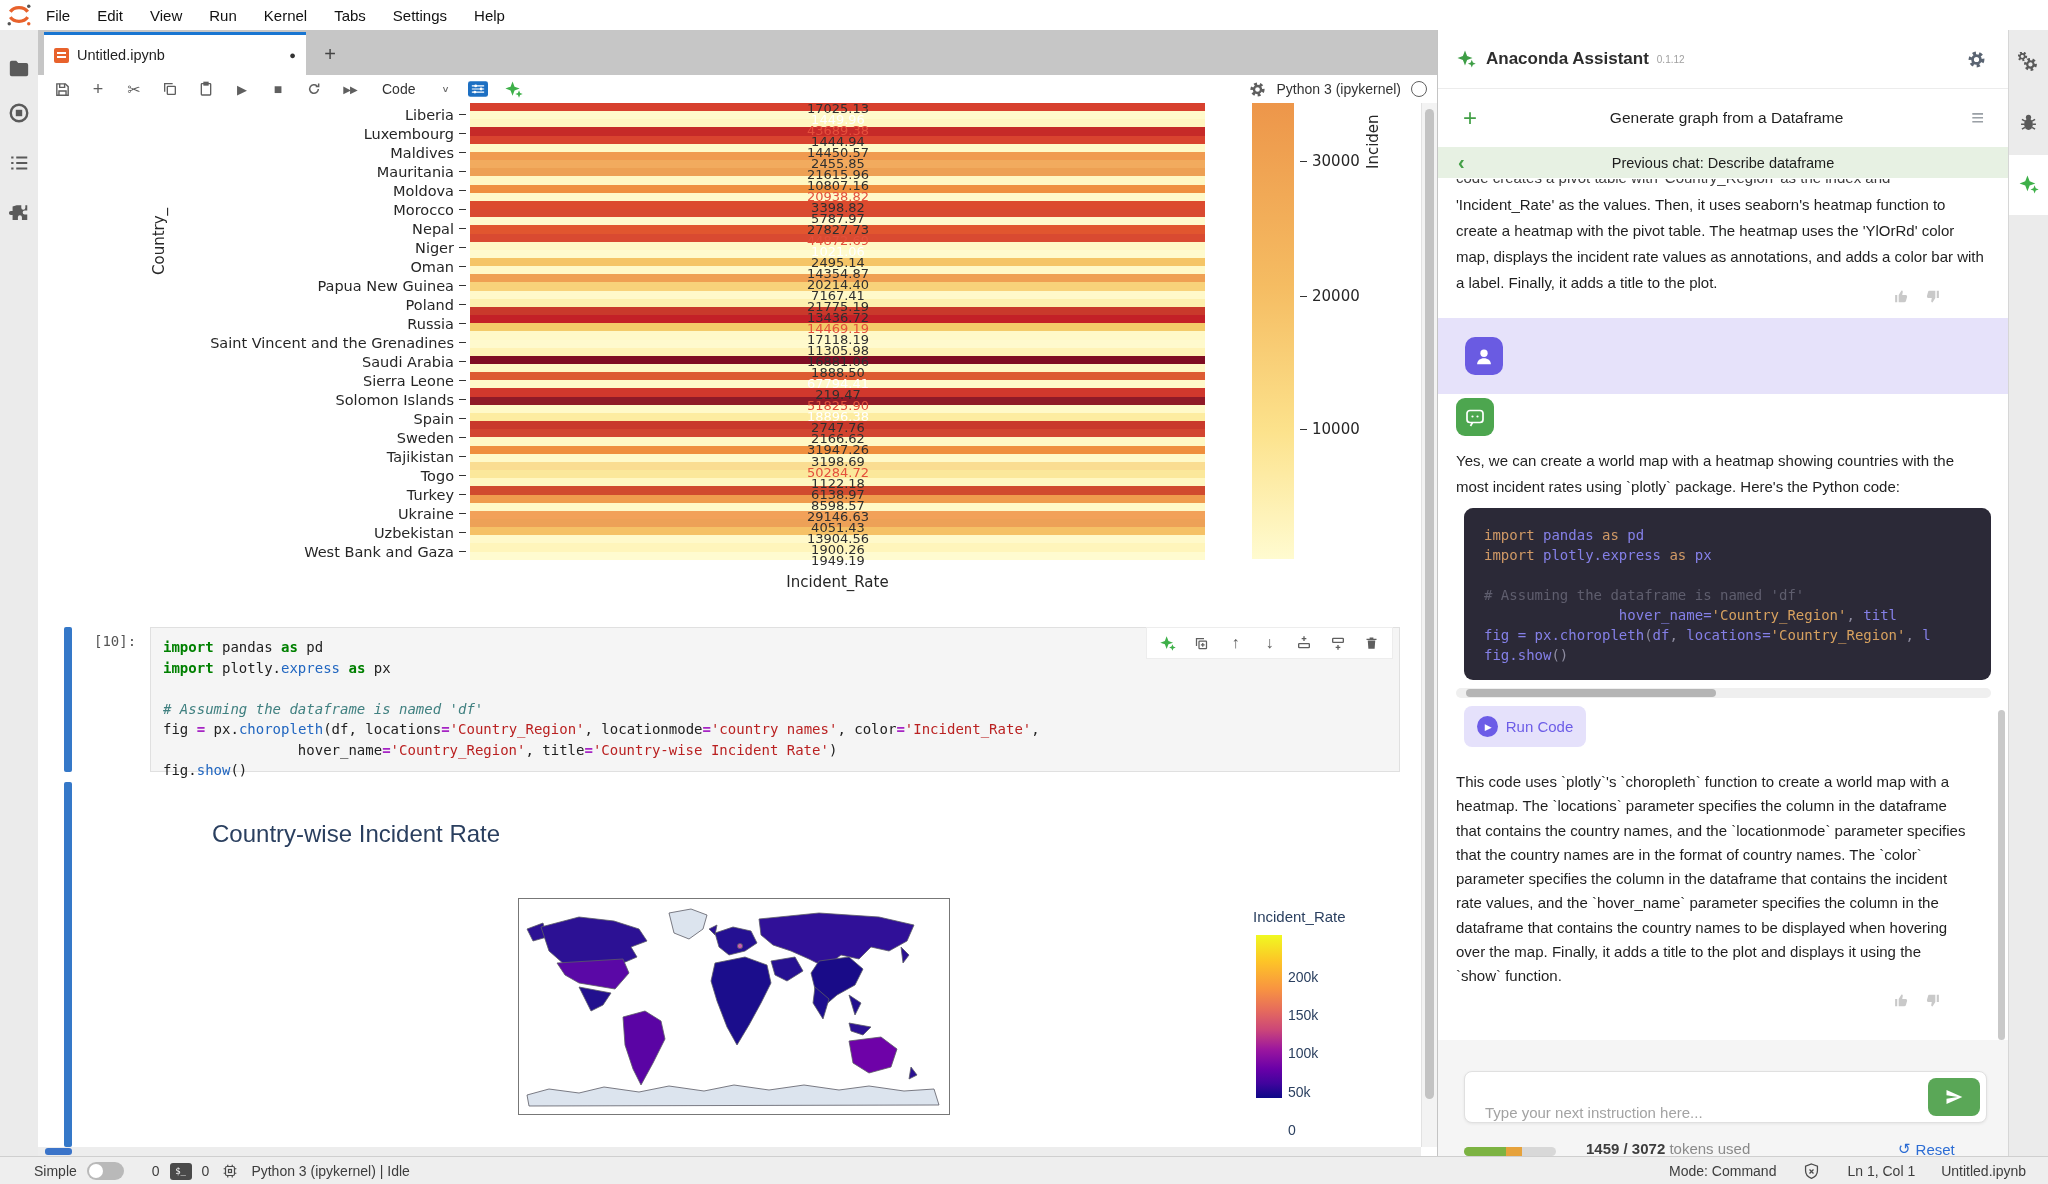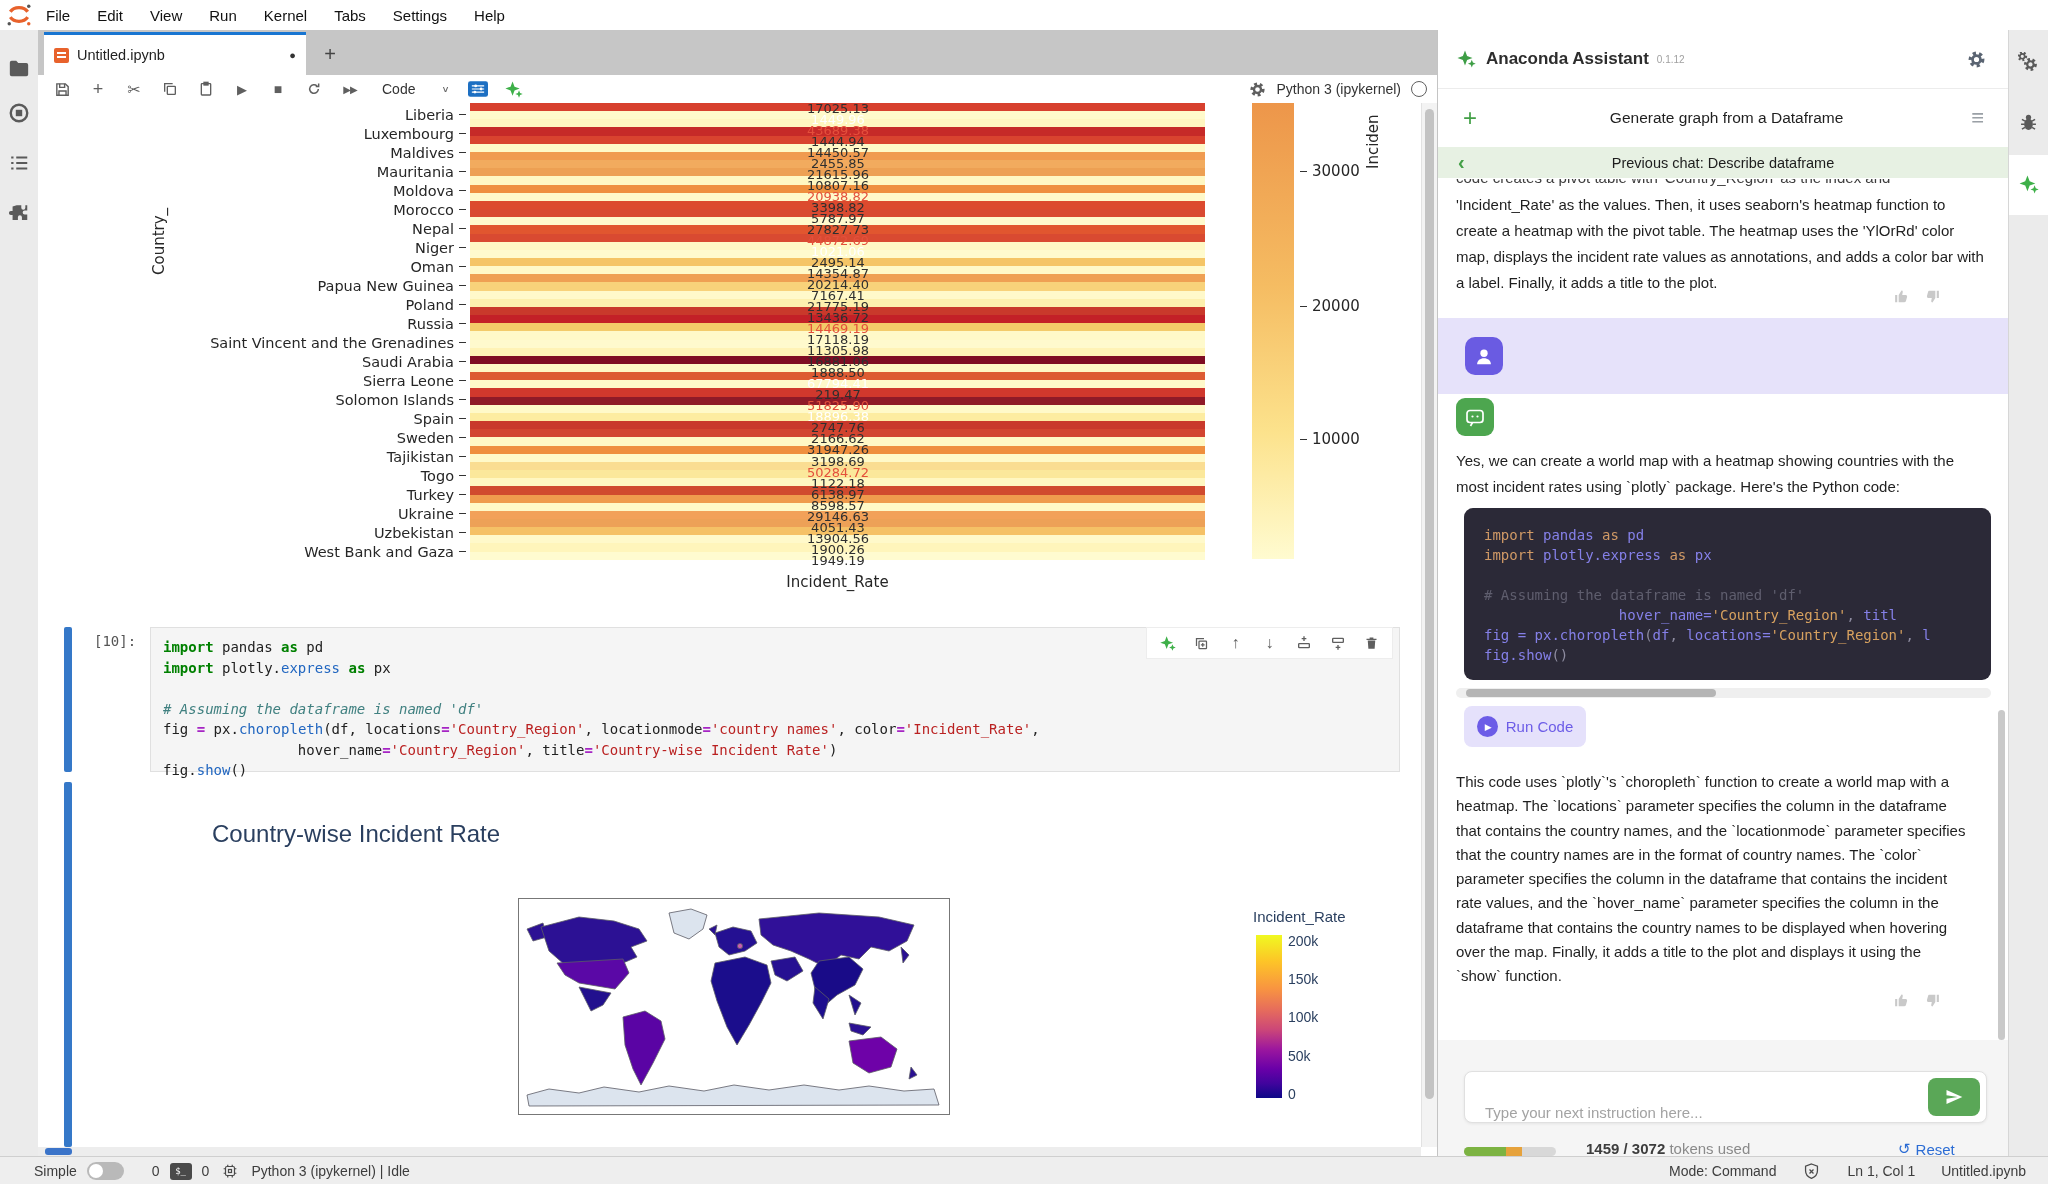--- a/index.html
+++ b/index.html
@@ -37,38 +37,38 @@
   .hm-row{height:19px;flex:none;display:flex;align-items:center;justify-content:flex-end;font-size:14.5px;color:#262626;}
   .hm-tick{width:7px;height:0;border-top:1.6px solid #333;margin-left:5px;}
   #hm-stripes{left:432px;top:0;width:735px;height:457px;display:flex;flex-direction:column;}
   .stripe{flex:1;}
   #hm-anns{left:700px;top:1px;width:200px;height:462px;display:flex;flex-direction:column;justify-content:space-between;font-family:"DejaVu Sans",sans-serif;}
   .ann{height:10px;line-height:10px;font-size:13px;text-align:center;font-weight:500;}
   .c-a{color:#2f2f2f;} .c-r{color:#e4503c;} .c-w{color:#ffffff;}
   #hm-ylab,#hm-cblab{font-family:"DejaVu Sans",sans-serif;font-size:15px;color:#262626;transform:rotate(-90deg);transform-origin:0 0;white-space:nowrap;}
   #hm-xlab{left:432px;top:470px;width:735px;text-align:center;font-family:"DejaVu Sans",sans-serif;font-size:15px;color:#262626;}
   #hm-colorbar{left:1214px;top:0px;width:42px;height:456px;background:linear-gradient(#ed964a,#f5bc62 40%,#fce28c 72%,#fffbd0);}
-  .cbtick{position:absolute;left:1262px;display:flex;align-items:center;font-family:"DejaVu Sans",sans-serif;font-size:15px;color:#262626;margin-top:10px;}
+  .cbtick{position:absolute;left:1262px;display:flex;align-items:center;font-family:"DejaVu Sans",sans-serif;font-size:15px;color:#262626;}
   .cbtick i{width:7px;border-top:1.6px solid #333;margin-right:5px;}
   
   #collapser1{left:26px;top:524px;width:8px;height:145px;background:#3578c8;border-radius:2px;}
   #collapser2{left:26px;top:679px;width:8px;height:365px;background:#3578c8;border-radius:2px;}
   #cell-prompt{left:56px;top:530px;font-family:"DejaVu Sans Mono",monospace;font-size:14px;color:#555;}
   #cell-box{left:112px;top:524px;width:1250px;height:145px;background:#f5f5f5;border:1px solid #e0e0e0;box-sizing:border-box;padding:9px 0 0 12px;}
   .codeblock .cl{white-space:pre;font-family:"DejaVu Sans Mono",monospace;font-size:14px;line-height:20.5px;height:20.5px;}
   .tk-kw{color:#008000;font-weight:bold;} .tk-pl{color:#212121;} .tk-fn{color:#2166c0;}
   .tk-op{color:#a625c4;font-weight:bold;} .tk-st{color:#ba2121;} .tk-cm{color:#408080;font-style:italic;}
   #cell-toolbar{left:1108px;top:524px;height:30px;display:flex;align-items:center;gap:17px;background:#fff;border:1px solid #ededed;padding:0 12px;color:#5f5f5f;}
   .ctb{width:17px;height:17px;display:flex;align-items:center;justify-content:center;font-size:15px;color:#5f5f5f;}
   
   #out-title{left:174px;top:717px;font-size:24px;color:#2a3f5f;}
   #worldmap{left:480px;top:795px;width:430px;height:215px;border:1px solid #777;background:#fff;}
   #plotly-cb{left:1218px;top:832px;width:26px;height:163px;background:linear-gradient(#f0f921,#fdc527 16%,#f89441 33%,#e66c5c 46%,#cc4778 58%,#9c179e 70%,#6a00a8 82%,#41049d 91%,#0d0887);}
   #plotly-cb-label{left:1215px;top:805px;font-size:15px;color:#2a3f5f;}
-  .pcbtick{position:absolute;left:1250px;font-size:14px;color:#2a3f5f;height:16px;line-height:16px;}
+  .pcbtick{position:absolute;left:1250px;font-size:14px;color:#2a3f5f;height:16px;line-height:16px;margin-top:36px;}
   
   #nb-vscroll{left:1421px;top:103px;width:16px;height:1044px;background:#f3f3f3;border-left:1px solid #e2e2e2;}
   #nb-vthumb{position:absolute;left:3px;top:6px;width:9px;height:990px;background:#c3c3c3;border-radius:5px;}
   #nb-hscroll{left:38px;top:1147px;width:1383px;height:9px;background:#ededed;}
   #nb-hthumb{position:absolute;left:7px;top:1px;width:27px;height:7px;background:#3b74c9;border-radius:3px;}
   
   #assistant{left:1437px;top:30px;width:571px;height:1126px;background:#fff;border-left:1px solid #c4c4c4;box-sizing:border-box;}
   #as-header{position:absolute;left:0;top:0;width:100%;height:58px;border-bottom:1px solid #ececec;display:flex;align-items:center;}
   #as-title{font-size:17px;font-weight:bold;color:#2d2d2d;margin-left:10px;}
   #as-version{font-size:10px;color:#a0a0a0;margin-left:8px;}

